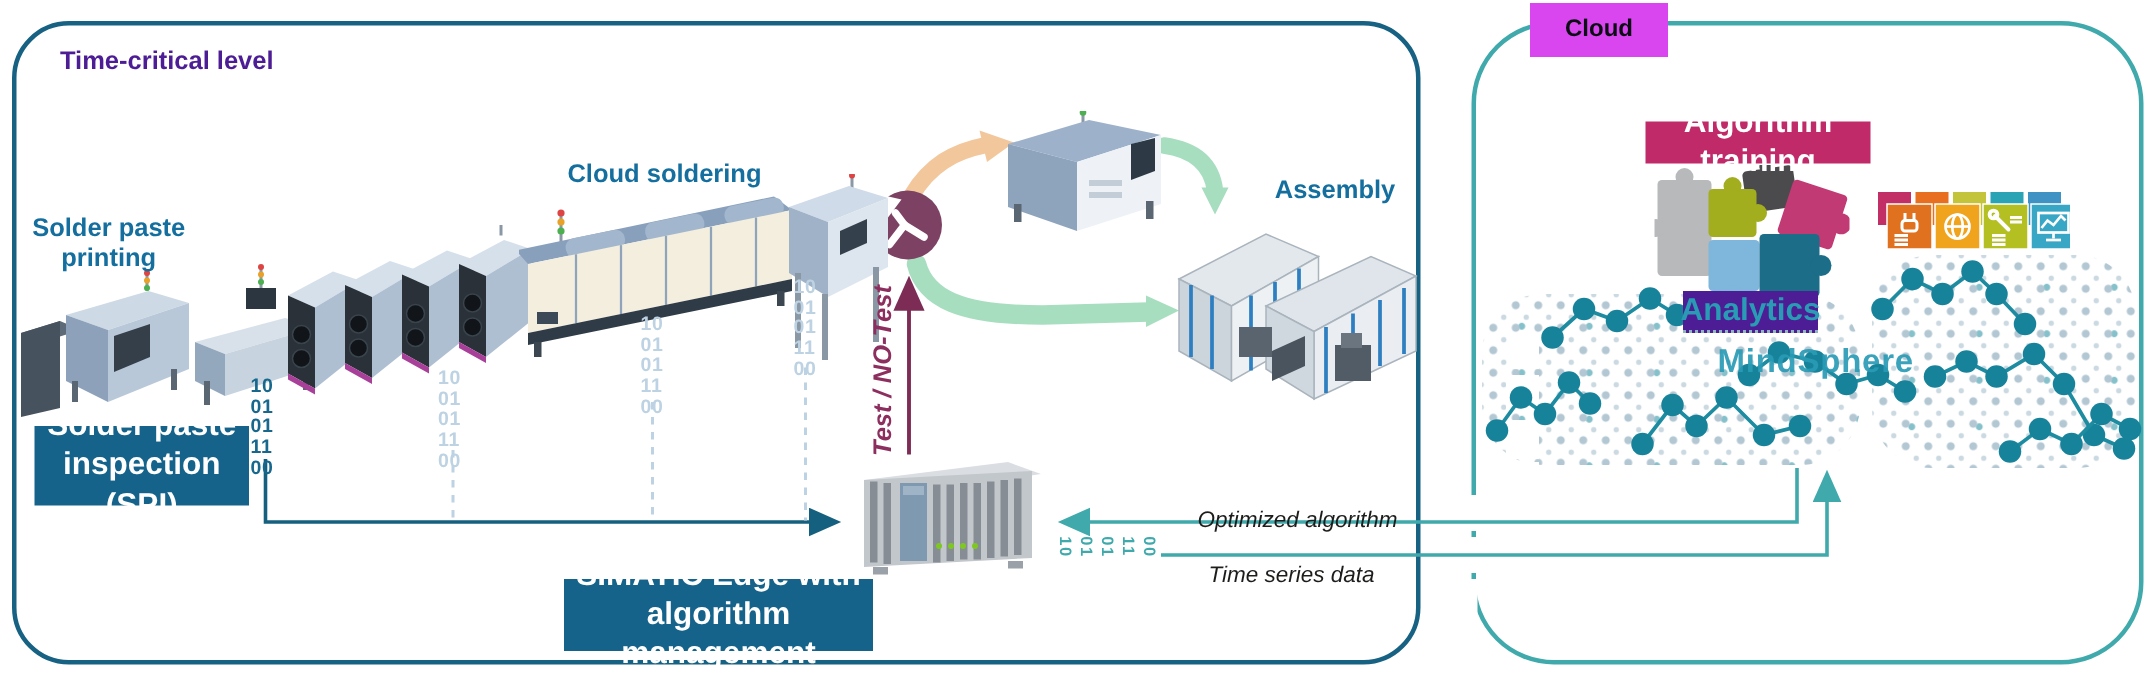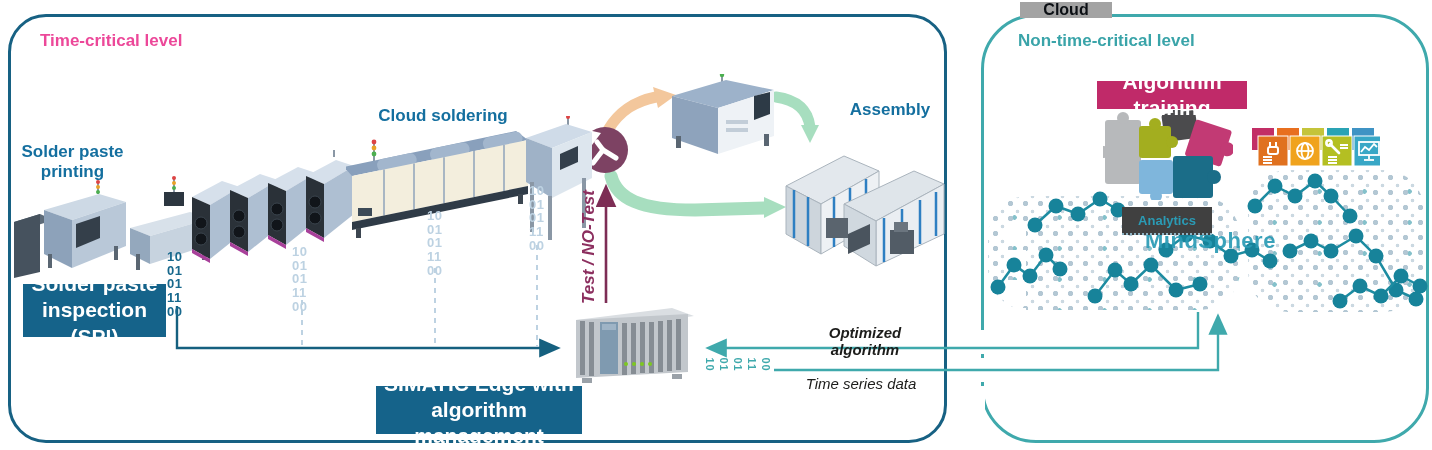--- a/index.html
+++ b/index.html
@@ -7,24 +7,24 @@
   body { font-family:"Liberation Sans", sans-serif; }
   .canvas { position:relative; width:1432px; height:450px; background:#fff; overflow:hidden; }
 
   .frame { position:absolute; z-index:1; }
   .edge-frame { left:8px; top:14px; width:939px; height:429px; border:3px solid #176183; border-radius:38px; }
   .cloud-frame { left:981px; top:14px; width:448px; height:429px; border:3px solid #3fa9ac; border-radius:55px; }
 
   .tab { position:absolute; z-index:6; display:flex; align-items:center; justify-content:center;
          font-weight:bold; font-size:16px; color:#10181d; }
   .edge-tab { left:38px; top:2px; width:94px; height:28px; background:#0f6489; color:#0b0f14; }
-  .cloud-tab { left:1020px; top:2px; width:92px; height:16px; background:#a3a3a3; color:#0b0f14; }
+  .cloud-tab { left:1020px; top:2px; width:92px; height:36px; background:#d946ef; color:#0b0f14; }
 
   .lvl { position:absolute; z-index:6; font-weight:bold; font-size:17px; }
-  .edge-lvl { left:40px; top:31px; color:#ec4899; }
+  .edge-lvl { left:40px; top:31px; color:#4c1d95; }
   .cloud-lvl { left:1018px; top:31px; color:#3aa4a9; }
 
   .station-label { position:absolute; z-index:5; font-weight:bold; font-size:17px; color:#146f9f;
                    text-align:center; white-space:pre-line; line-height:1.2; }
 
   .fillbox { position:absolute; z-index:6; display:flex; align-items:center; justify-content:center;
              color:#fff; font-weight:bold; font-size:21px; text-align:center; white-space:pre-line; line-height:1.25; }
   .spi-box { left:23px; top:284px; width:143px; height:53px; background:#15638a; }
   .simatic-box { left:376px; top:386px; width:206px; height:48px; background:#15638a; }
   .algo-box { left:1097px; top:81px; width:150px; height:28px; background:#c02a69; }
@@ -32,30 +32,30 @@
   .binary { position:absolute; z-index:5; font-weight:bold; font-size:13px; line-height:1.05;
             white-space:pre-line; letter-spacing:0.5px; }
   .binary-dark { color:#17688c; }
   .binary-light { color:#bdd2e2; }
 
   .test-label { position:absolute; z-index:6; left:510px; top:236px; width:160px; height:22px;
                 transform:rotate(-90deg); text-align:center; color:#8c2f5f;
                 font-weight:bold; font-style:italic; font-size:17px; }
 
   .flow-label { position:absolute; z-index:6; font-style:italic; font-size:15px; color:#1d1d1b; text-align:center; }
-  .opt-label { left:798px; top:324px; width:134px;font-weight:bold; }
+  .opt-label { left:798px; top:338px; width:134px; }
   .tsd-label { left:800px; top:375px; width:122px; }
 
   .rot-binary { position:absolute; z-index:6; left:700px; top:355px; display:flex; gap:1px; }
   .rot-binary span { display:inline-block; width:13px; height:18px; transform:rotate(90deg);
                      color:#3fa9ac; font-weight:bold; font-size:11px; letter-spacing:1px; }
 
-  .analytics-box { position:absolute; z-index:6; left:1122px; top:207px; width:90px; height:28px;
-                   background:#404040; display:flex; align-items:center; justify-content:center;
-                   color:#2a9bb5; font-weight:bold; font-size:13px;
+  .analytics-box { position:absolute; z-index:6; left:1122px; top:194px; width:90px; height:28px;
+                   background:#4c1d95; display:flex; align-items:center; justify-content:center;
+                   color:#2a9bb5; font-weight:bold; font-size:21px;
                    border-bottom:2px dotted #8fb4c4; }
   .mindsphere { position:absolute; z-index:5; left:1145px; top:228px; color:#2a9bb5;
                 font-weight:bold; font-size:22px; letter-spacing:0.5px; opacity:0.92; }
 
   .dots { position:absolute; z-index:2;
           background-image:
             radial-gradient(circle, rgba(175,196,209,0.95) 2.3px, transparent 3px),
             radial-gradient(circle, rgba(175,196,209,0.65) 1.5px, transparent 2.1px),
             radial-gradient(circle, rgba(32,142,160,0.55) 2px, transparent 2.6px);
           background-size:15px 15px, 15px 15px, 45px 31px;
@@ -72,21 +72,20 @@
 <div class="canvas">
 
   <div class="frame edge-frame"></div>
   <div class="frame cloud-frame"></div>
 
   <div class="dots dots-a"></div>
   <div class="dots dots-b"></div>
 
   <div class="tab cloud-tab">Cloud</div>
   <div class="lvl edge-lvl">Time-critical level</div>
-  <div class="lvl cloud-lvl">Non-time-critical level</div>
 
   <svg class="layer" width="1432" height="450" viewBox="0 0 1432 450">
     <defs>
       <marker id="ah-blue" markerWidth="10" markerHeight="10" refX="7" refY="4" orient="auto">
         <path d="M0,0 L9,4 L0,8 Z" fill="#15607f"></path>
       </marker>
       <marker id="ah-teal" markerWidth="10" markerHeight="10" refX="7" refY="4" orient="auto">
         <path d="M0,0 L9,4 L0,8 Z" fill="#3fa9ac"></path>
       </marker>
       <marker id="ah-maroon" markerWidth="10" markerHeight="10" refX="7" refY="4" orient="auto">
@@ -395,21 +394,21 @@
         <polyline points="111,26 115,21 119,24 124,18 127,21"></polyline>
         <line x1="119" y1="29" x2="119" y2="33"></line>
           <line x1="114" y1="34" x2="124" y2="34"></line>
       </g>
     </g>
   </svg>
 
   <div class="station-label" style="left:10px;top:142px;width:125px">Solder paste
 printing</div>
   <div class="station-label" style="left:363px;top:106px;width:160px">Cloud soldering</div>
-  <div class="station-label" style="left:830px;top:100px;width:120px">Assembly</div>
+  <div class="station-label" style="left:830px;top:117px;width:120px">Assembly</div>
 
   <div class="fillbox spi-box">Solder paste
 inspection (SPI)</div>
   <div class="fillbox simatic-box">SIMATIC Edge with
 algorithm management</div>
   <div class="fillbox algo-box">Algorithm training</div>
 
   <div class="binary binary-dark" style="left:167px;top:250px">10
 01
 01

